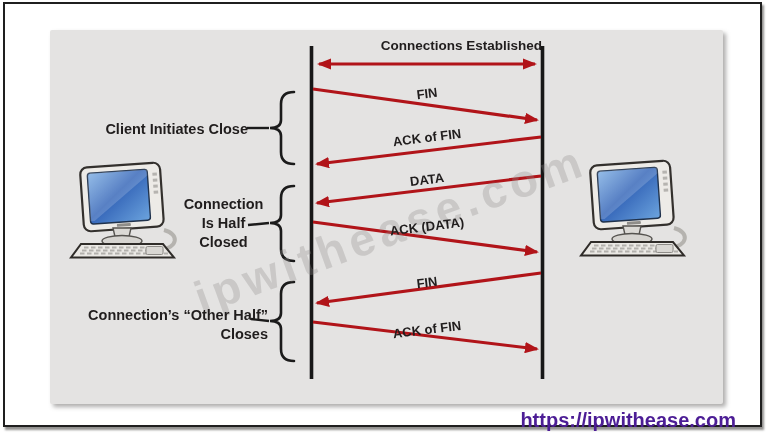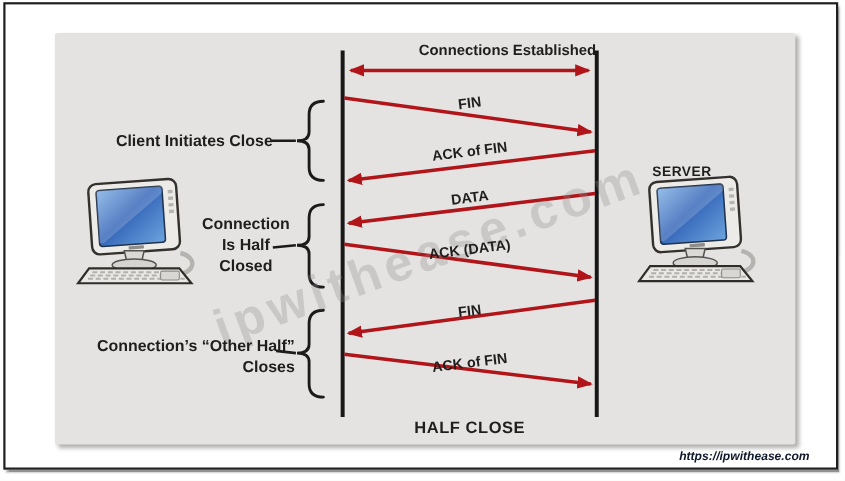--- a/index.html
+++ b/index.html
@@ -11,22 +11,22 @@
   .overlay{position:absolute;left:0;top:0;z-index:2;}
   .watermark{position:absolute;left:90px;top:172px;width:500px;text-align:center;z-index:3;
     font-size:46px;font-weight:bold;letter-spacing:5px;color:#8f8d8b;opacity:.30;
     transform:rotate(-20deg);pointer-events:none;}
   .lbl{position:absolute;font-weight:bold;color:#201d1d;z-index:4;}
   .msg{left:262px;width:230px;text-align:center;font-size:13px;transform:rotate(-7deg);}
   .title{left:262px;width:230px;text-align:right;font-size:13.5px;top:8px;}
   .caption{left:262px;width:230px;text-align:center;font-size:15px;top:351px;letter-spacing:.5px;}
   .endpoint{font-size:12.5px;text-align:center;letter-spacing:.5px;}
   .ann{font-size:14.5px;line-height:19px;white-space:pre-line;}
-  .footer-url{position:absolute;right:24px;top:405px;font-size:11px;font-weight:bold;
-    color:#0f172a;text-decoration:none;z-index:5;font-style:italic;}
+  .footer-url{position:absolute;right:24px;top:405px;font-size:20px;font-weight:bold;
+    color:#4c1d95;text-decoration:none;z-index:5;}
 </style>
 </head>
 <body>
 
 <div class="frame">
   <div class="canvas">
 
     <div class="watermark">ipwithease.com</div>
 
     <svg class="overlay" width="673" height="374" viewBox="0 0 673 374">
@@ -91,19 +91,17 @@
     <div class="lbl msg" style="top:245px">FIN</div>
     <div class="lbl msg" style="top:292px">ACK of FIN</div>
 
     <div class="lbl ann" style="left:20px;width:178px;top:90px;text-align:right">Client Initiates Close</div>
     <div class="lbl ann" style="left:117px;width:113px;top:165px;text-align:center">Connection
 Is Half
 Closed</div>
     <div class="lbl ann" style="left:22px;width:196px;top:276px;text-align:right">Connection’s “Other Half”
 Closes</div>
 
-    <div class="lbl endpoint" style="left:509px;width:122px;top:119px">SERVER</div>
 
-    <div class="lbl caption">HALF CLOSE</div>
   </div>
 
   <a class="footer-url" href="#">https://ipwithease.com</a>
 </div>
 
 </body></html>

